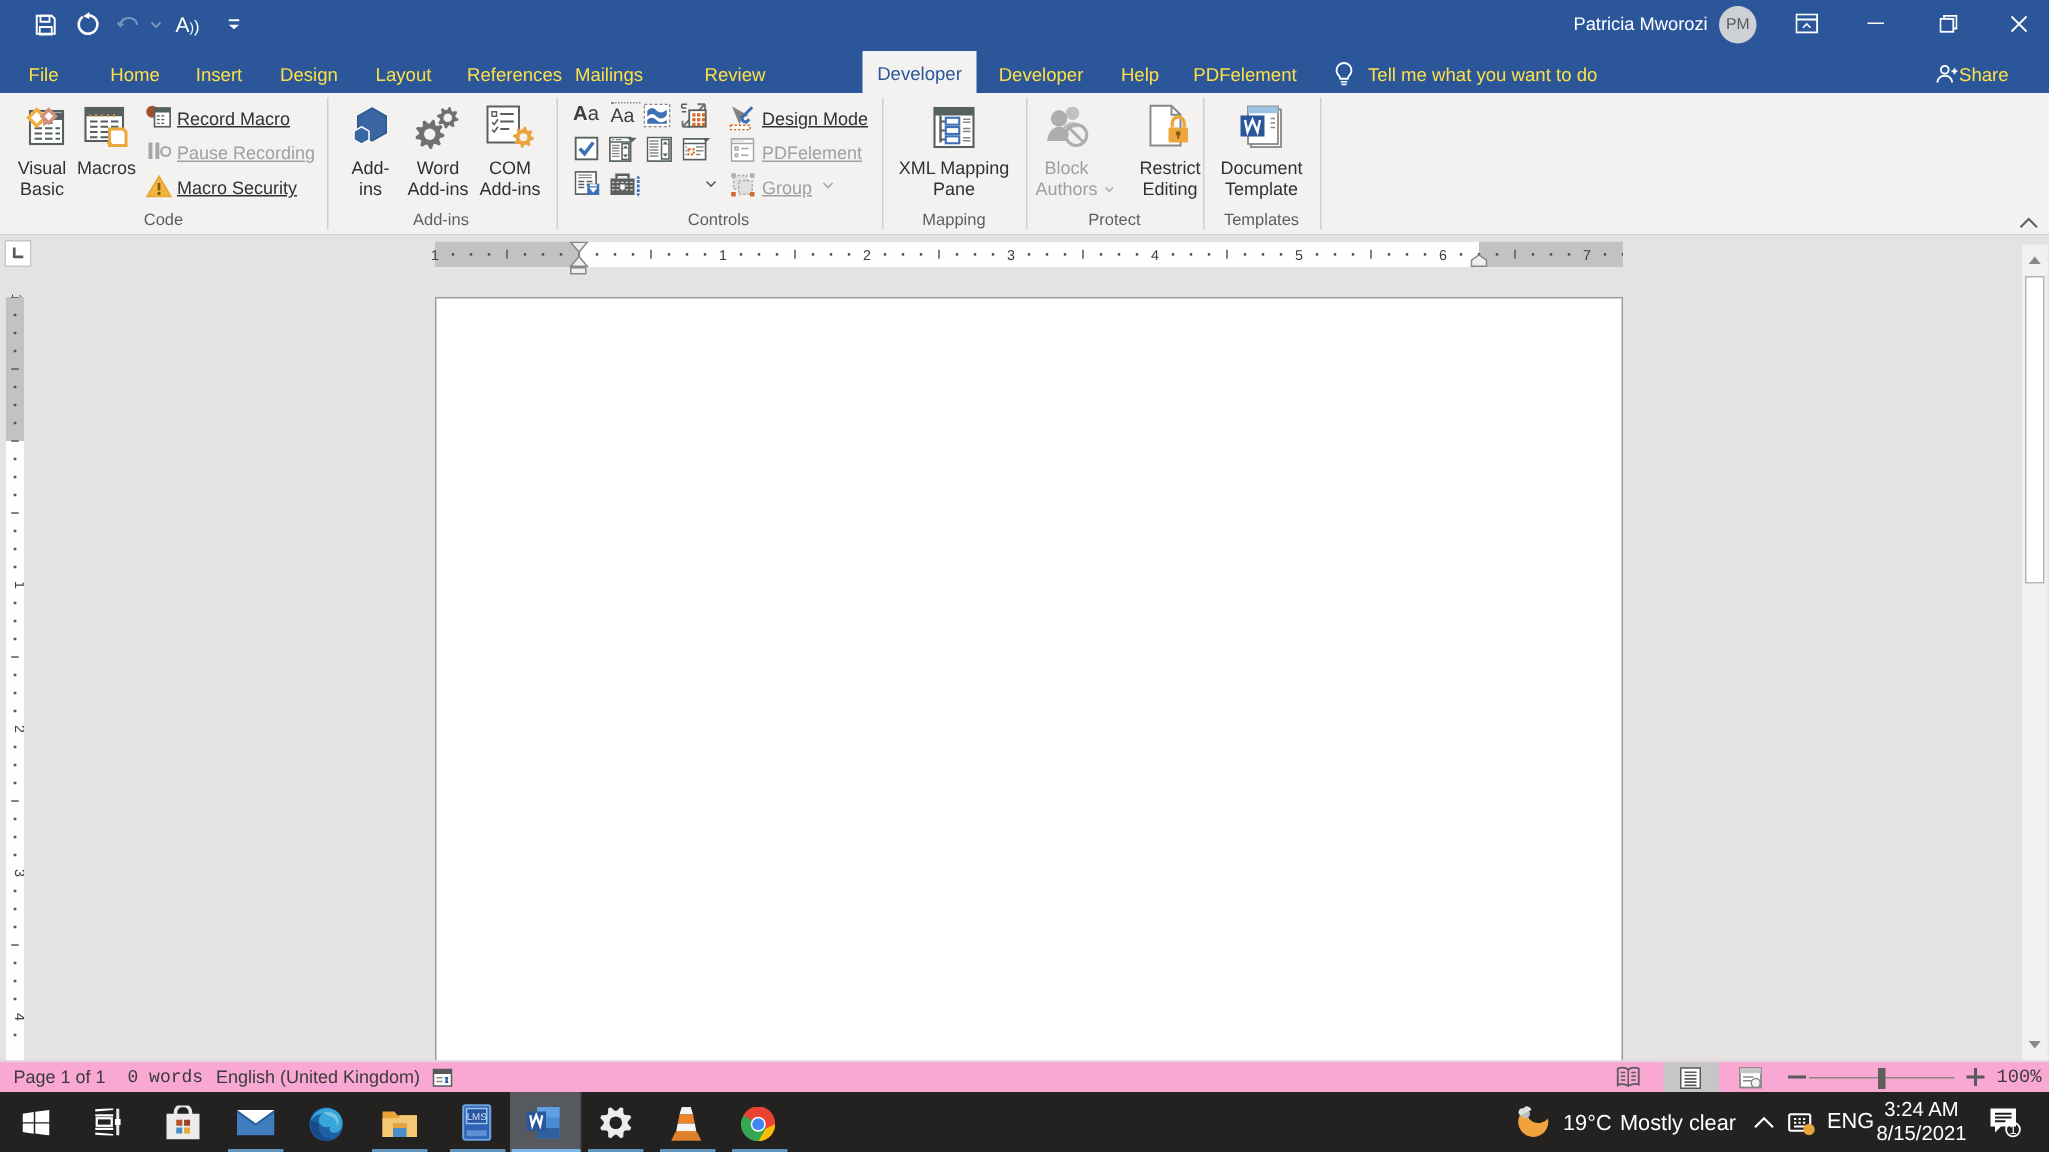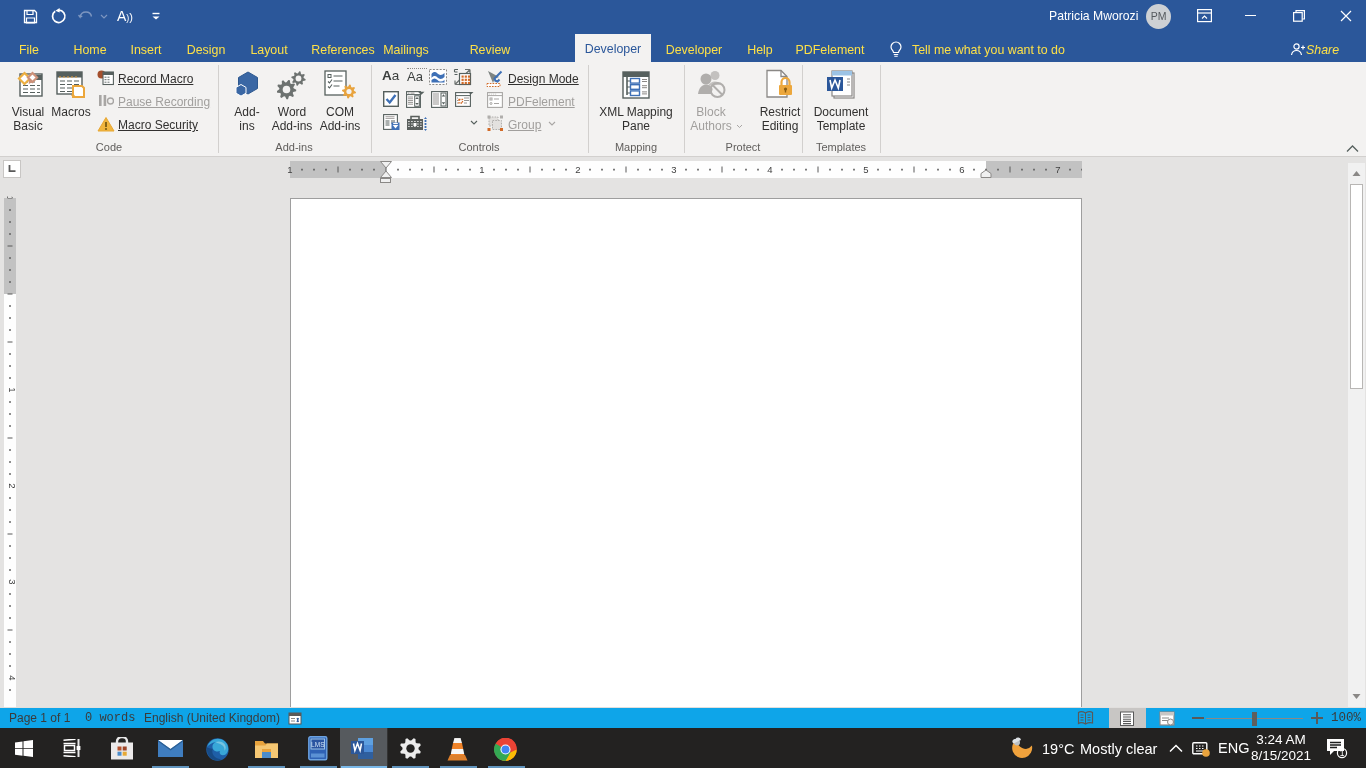--- a/index.html
+++ b/index.html
@@ -16,21 +16,21 @@
 #ribbon { position:absolute; left:0; top:62px; width:1366px; height:95px; background:#f3f2f1; border-bottom:1px solid #d2d0ce; }
 .gsep { position:absolute; top:3px; width:1px; height:88px; background:#d2d0ce; }
 .glabel { position:absolute; top:79px; font-size:11px; color:#605e5c; text-align:center; }
 .bigtxt { position:absolute; font-size:12px; color:#323130; text-align:center; line-height:13.5px; }
 .smalltxt { position:absolute; font-size:12px; color:#323130;text-decoration:underline; }
 .graytxt { color:#a19f9d !important; }
 
 #docarea { position:absolute; left:0; top:157px; width:1366px; height:550px; background:#e4e3e2; overflow:hidden; }
 #page { position:absolute; left:290px; top:41px; width:792px; height:520px; background:#fff; border:1px solid #9e9e9e; border-bottom:none; }
 
-#statusbar { position:absolute; left:0; top:707px; width:1366px; height:21px; background:#0ea5e9; border-top:1px solid #e1dfdd; font-size:12px; color:#3b3b3b; }
+#statusbar { position:absolute; left:0; top:707px; width:1366px; height:21px; background:#f9a8d4; border-top:1px solid #e1dfdd; font-size:12px; color:#3b3b3b; }
 #statusbar .it { position:absolute; top:3px; }
 
 #taskbar { position:absolute; left:0; top:728px; width:1366px; height:40px; background:#232221; color:#fff; }
 .tbu { position:absolute; top:37.5px; height:2px; background:#6194bd; }
 </style>
 </head>
 <body>
 <div id="app">
   <div id="bluebar">
     <div id="qaticons">
@@ -82,21 +82,21 @@
     <div class="tab" style="left:466px;width:48px;text-align:center;">Review</div>
     <div class="tab" style="left:556px;width:38px;margin-left:41px;">View</div>
     <div class="tab" style="left:662px;width:64px;">Developer</div>
     <div class="tab" style="left:742px;width:36px;">Help</div>
     <div class="tab" style="left:792px;width:76px;">PDFelement</div>
     <div class="tab" style="left:912px;width:180px;text-align:left;">Tell me what you want to do</div>
     <svg class="abs" style="left:888px;top:41px;" width="16" height="18" viewBox="0 0 16 18">
           <path d="M8 1a5 5 0 0 1 5 5c0 2-1 3-2 4l-.5 1.5h-5L5 10C4 9 3 8 3 6a5 5 0 0 1 5-5z" fill="none" stroke="#fff" stroke-width="1.2"></path>
           <path d="M5.8 13.5h4.4M6.3 15.2h3.4" stroke="#fff" stroke-width="1.1" fill="none"></path>
         </svg>
-    <div class="tab" style="left:1306px;width:40px;text-align:left;font-style:italic;">Share</div>
+    <div class="tab" style="left:1306px;width:40px;text-align:left;">Share</div>
     <svg class="abs" style="left:1290px;top:42px;" width="15" height="15" viewBox="0 0 15 15">
           <circle cx="6.5" cy="4.5" r="2.6" fill="none" stroke="#fff" stroke-width="1.2"></circle>
           <path d="M1.5 13c.5-3 2.5-4.5 5-4.5s4.5 1.5 5 4.5" fill="none" stroke="#fff" stroke-width="1.2"></path>
           <path d="M11 5.5h4M13 3.5v4" stroke="#fff" stroke-width="1.2"></path>
         </svg>
   </div>
     <div id="seltab">
         <span>Developer</span>
       </div>
   </div>

